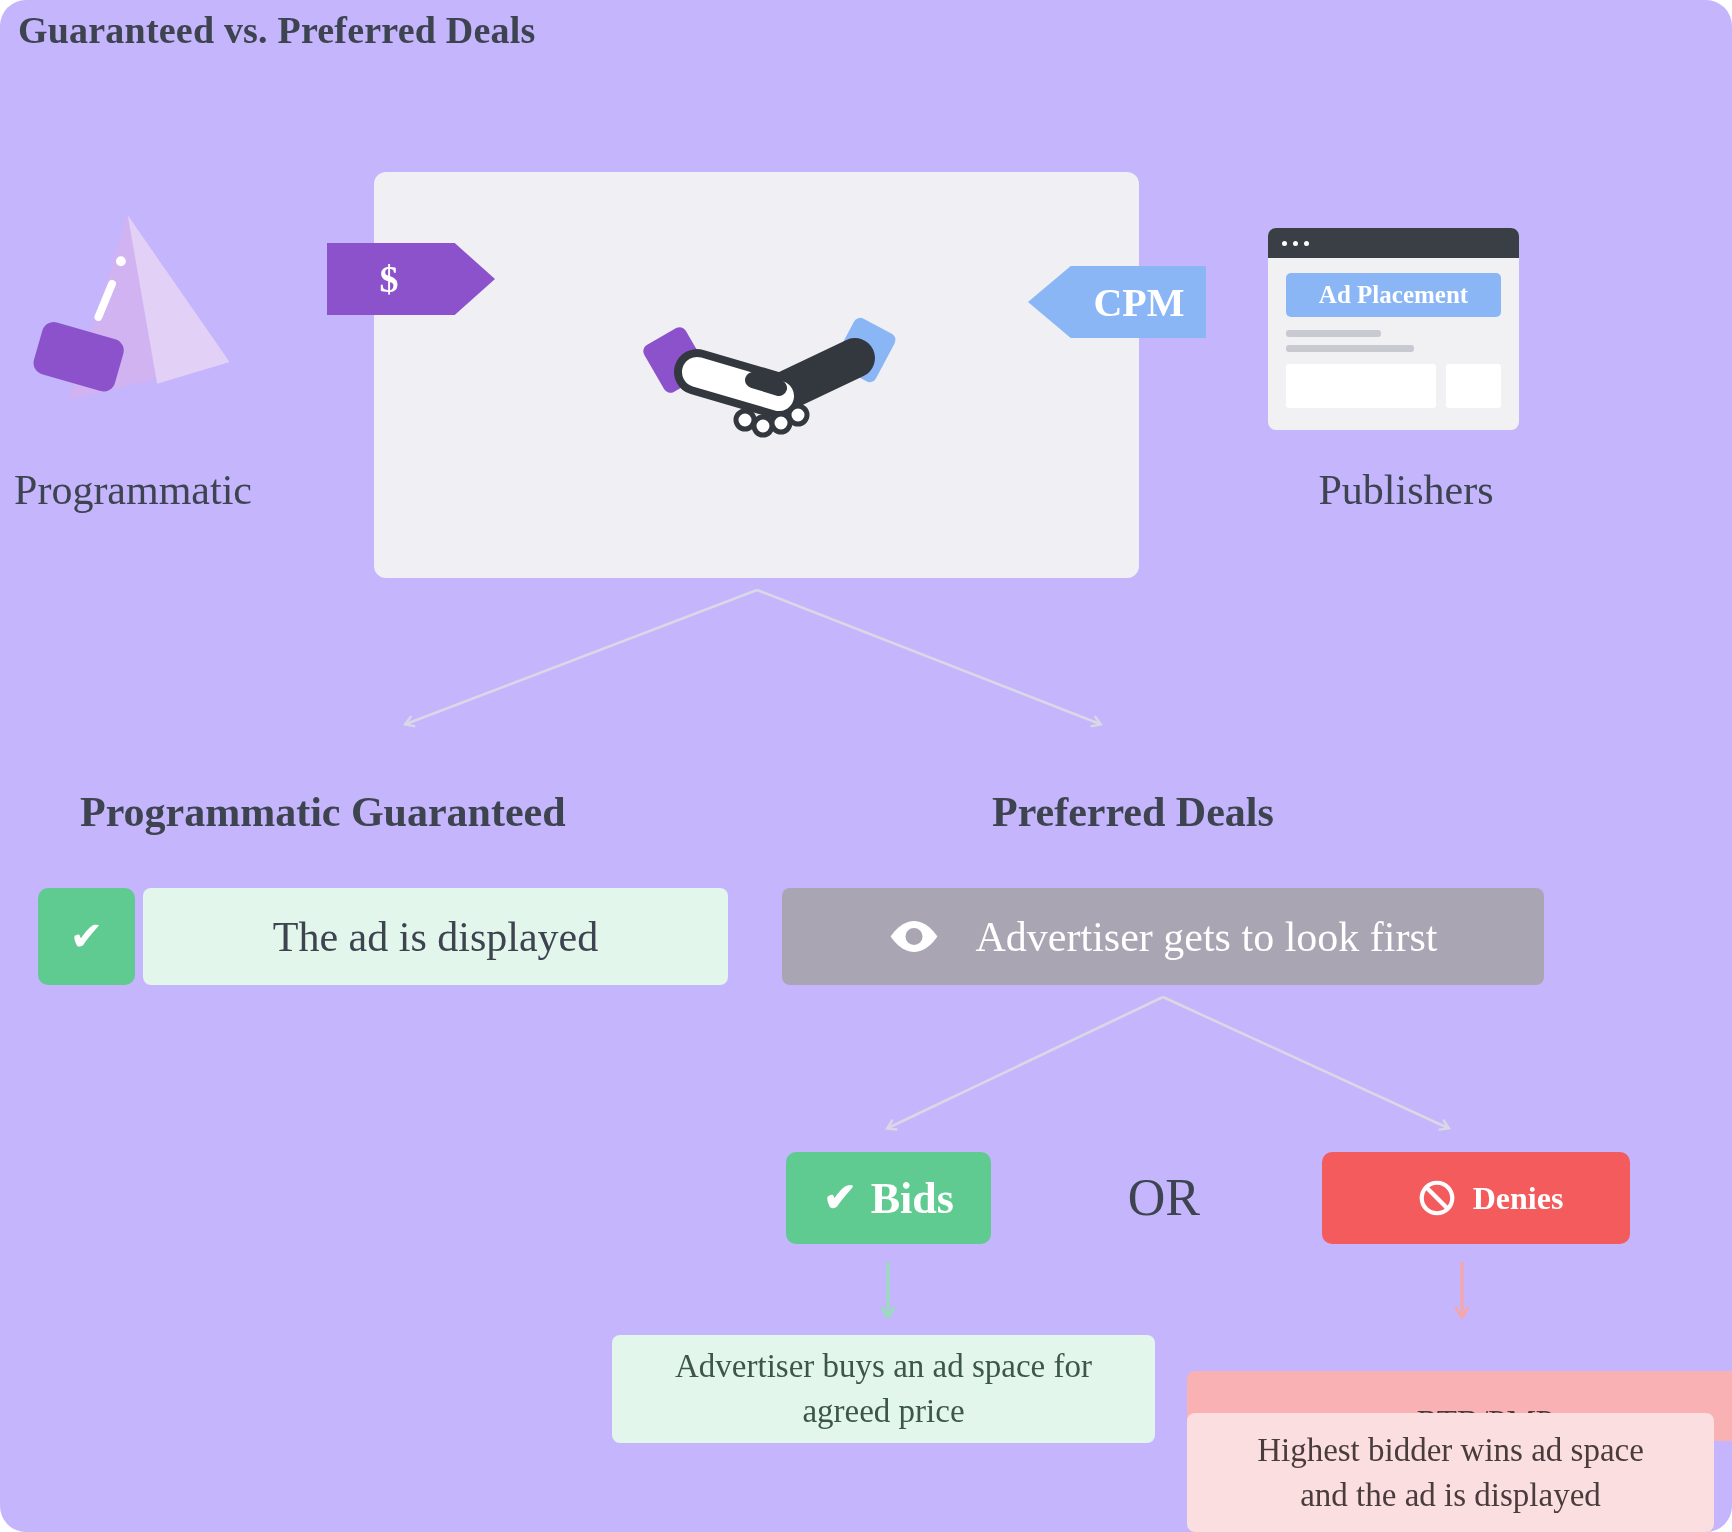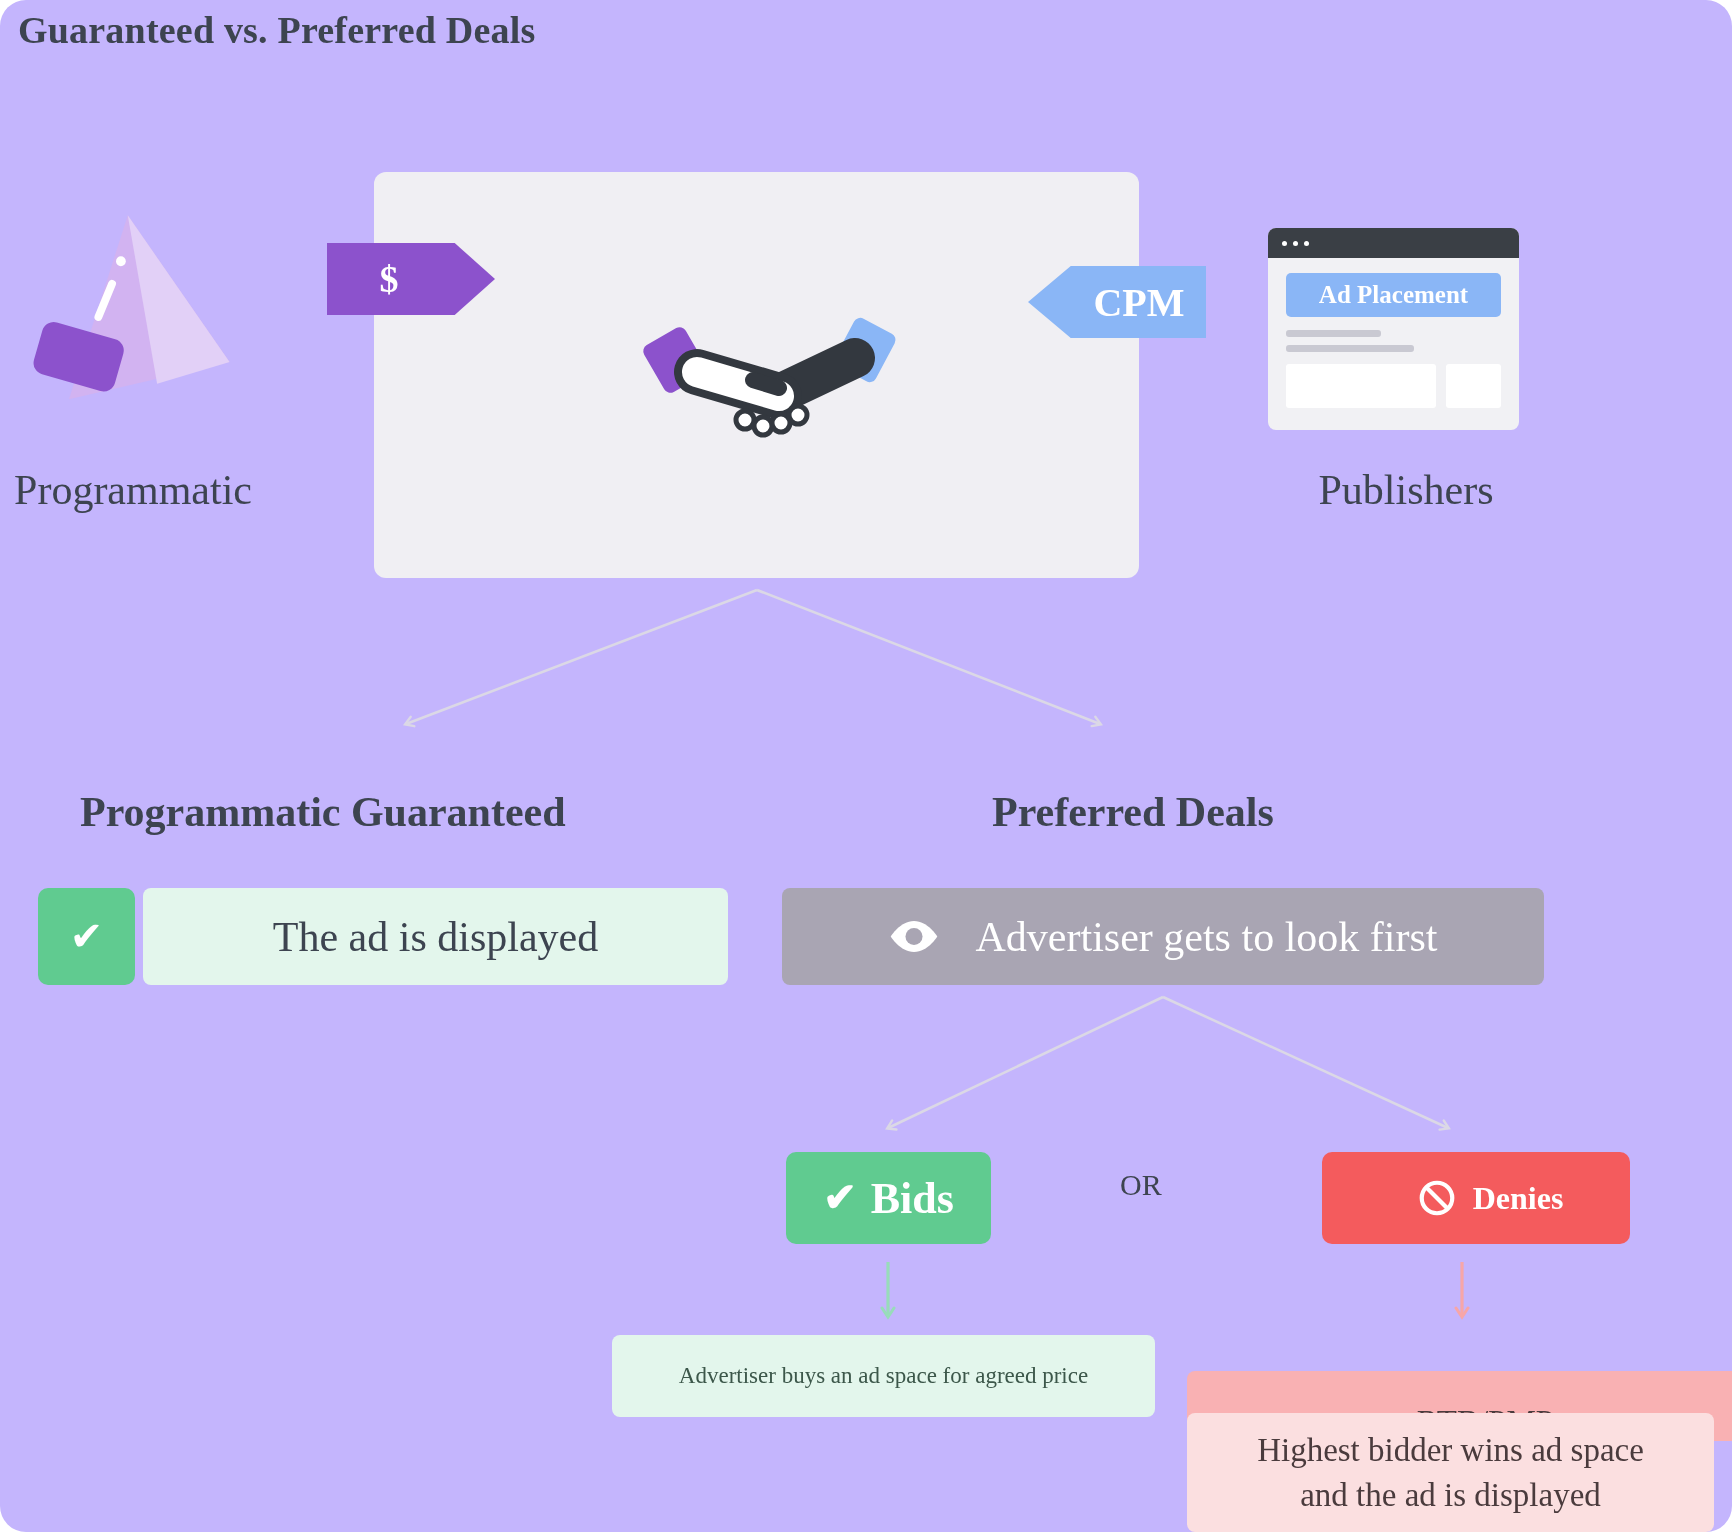--- a/index.html
+++ b/index.html
@@ -49,28 +49,28 @@
   .result-green { left:143px; top:888px; width:585px; height:97px; background:#e3f6ec;
                   border-radius:8px; font-size:42px;
                   display:flex; align-items:center; justify-content:center; }
   .first-look { left:782px; top:888px; width:762px; height:97px; background:#a9a5b3;
                 border-radius:8px; color:#fff; font-size:42px;
                 display:flex; align-items:center; justify-content:center; gap:37px; }
 
   .bids-box { left:786px; top:1152px; width:205px; height:92px; background:#60cb90;
               border-radius:10px; color:#fff; font-weight:700; font-size:44px;
               display:flex; align-items:center; justify-content:center; gap:14px; }
-  .or-label { left:1120px; top:1168px; width:80px; text-align:left; font-size:30px; }
+  .or-label { left:1120px; top:1168px; width:80px; text-align:right; font-size:52px; }
   .denies-box { left:1322px; top:1152px; width:280px; height:92px; background:#f45b5d;
                 border-radius:10px; color:#fff; font-weight:700; font-size:32px;
                 display:flex; align-items:center; justify-content:center; gap:16px;padding-left:28px; }
   .glyph-check { font-size:40px; line-height:1; }
 
-  .outcome-bids { left:612px; top:1335px; width:543px; height:82px; background:#e3f6ec;
-                  border-radius:8px; font-size:23px; color:#3c574a; line-height:1.35;
+  .outcome-bids { left:612px; top:1335px; width:543px; height:108px; background:#e3f6ec;
+                  border-radius:8px; font-size:33px; color:#3c574a; line-height:1.35;
                   display:flex; align-items:center; justify-content:center; text-align:center;
                   padding:0 42px; box-sizing:border-box; }
   .rtb-box { left:1187px; top:1335px; width:597px; height:70px; background:#f9b1b3;
              border-radius:8px; font-size:33px; color:#4a3b3d;
              display:flex; align-items:flex-end; justify-content:center;margin-top:36px; }
   .outcome-denies { left:1187px; top:1413px; width:527px; height:119px; background:#fbdfe0;
                     border-radius:8px; font-size:33px; color:#4a3b3d; line-height:1.35;
                     display:flex; align-items:center; justify-content:center; text-align:center;
                     padding:0 50px; box-sizing:border-box; }
 </style>

